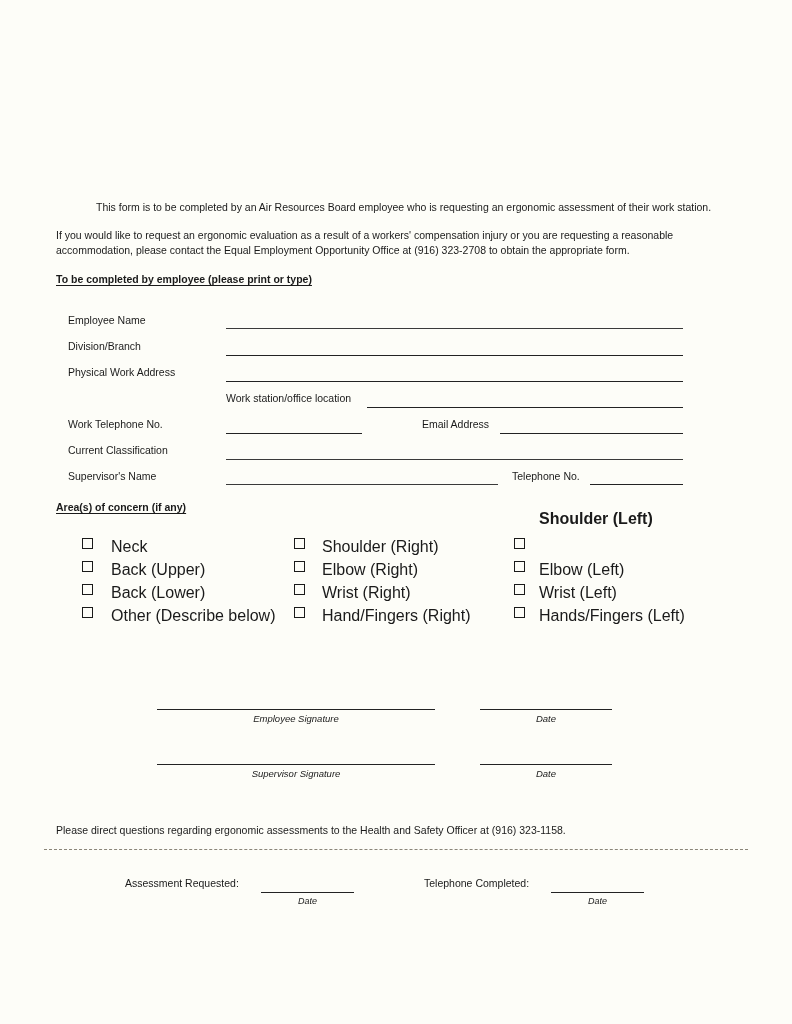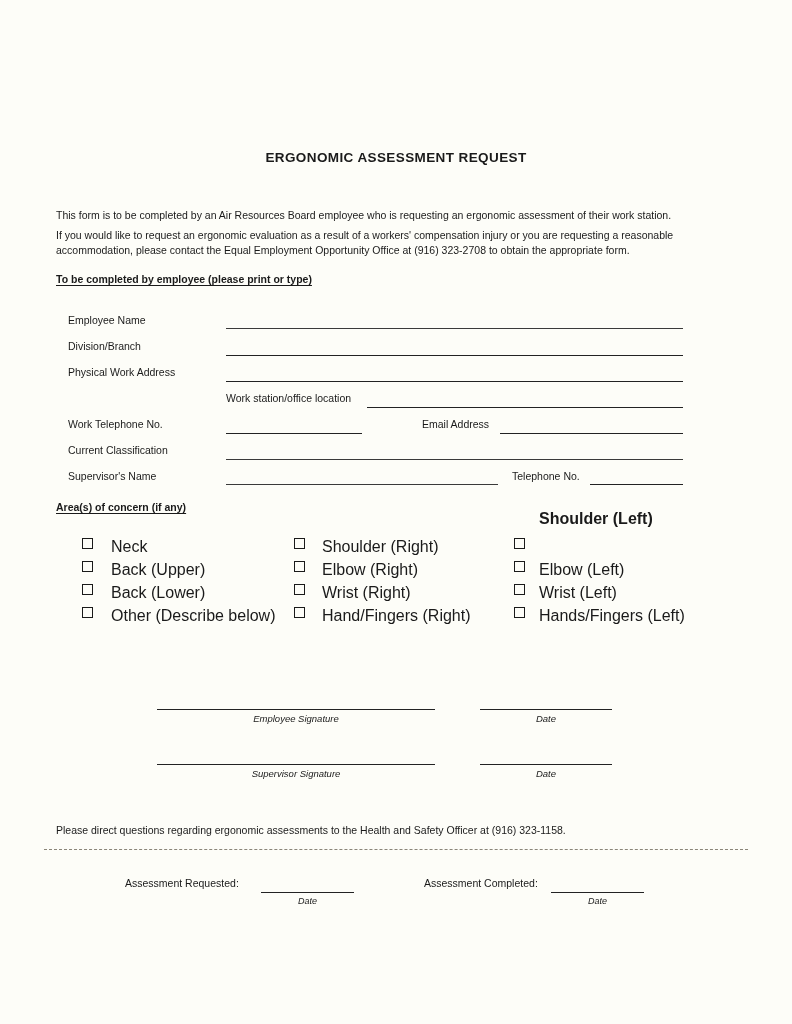--- a/index.html
+++ b/index.html
@@ -42,21 +42,21 @@
   }
 
   
   .intro {
     position: absolute;
     left: 56px;
     width: 676px;
     font-size: 10.5px;
     line-height: 15px;
   }
-  .intro-1 { top: 208px; }
+  .intro-1 { top: 200px; margin-left: 40px; }
   .intro-2 { top: 228px; }
 
   
   .section-heading {
     position: absolute;
     left: 56px;
     font-size: 10.5px;
     font-weight: bold;
     text-decoration: underline;
     text-underline-offset: 2px;
@@ -136,21 +136,20 @@
     font-style: italic;
     text-align: center;
   }
 </style>
 </head>
 <body>
 
 <div class="page">
 
 
-  <div class="form-title">ERGONOMIC ASSESSMENT REQUEST</div>
 
   <div class="intro intro-1">This form is to be completed by an Air Resources Board employee who is requesting an ergonomic assessment of their work station.</div>
   <div class="intro intro-2">If you would like to request an ergonomic evaluation as a result of a workers' compensation injury or you are requesting a reasonable accommodation, please contact the Equal Employment Opportunity Office at (916) 323-2708 to obtain the appropriate form.</div>
 
   <div class="section-heading heading-employee">To be completed by employee (please print or type)</div>
 
   <div class="field-label" style="left:68px; top:314px;">Employee Name</div>
   <div class="rule-thin" style="left:226px; top:328px; width:457px;"></div>
 
   <div class="field-label" style="left:68px; top:340px;">Division/Branch</div>
@@ -228,17 +227,17 @@
   <div class="sig-caption" style="left:480px; top:768px; width:132px;">Date</div>
 
   <div class="footer-note" style="top:822px;">Please direct questions regarding ergonomic assessments to the Health and Safety Officer at (916) 323-1158.</div>
 
   <div class="dashed-sep" style="top:849px;"></div>
 
   <div class="assess-label" style="left:125px; top:877px;">Assessment Requested:</div>
   <div class="rule" style="left:261px; top:892px; width:93px;"></div>
   <div class="assess-date-caption" style="left:261px; top:896px; width:93px;">Date</div>
 
-  <div class="assess-label" style="left:424px; top:877px;">Assessment Completed:</div>
+  <div class="assess-label" style="left:424px; top:877px;">Telephone Completed:</div>
   <div class="rule" style="left:551px; top:892px; width:93px;"></div>
   <div class="assess-date-caption" style="left:551px; top:896px; width:93px;">Date</div>
 
 </div>
 
 </body></html>

